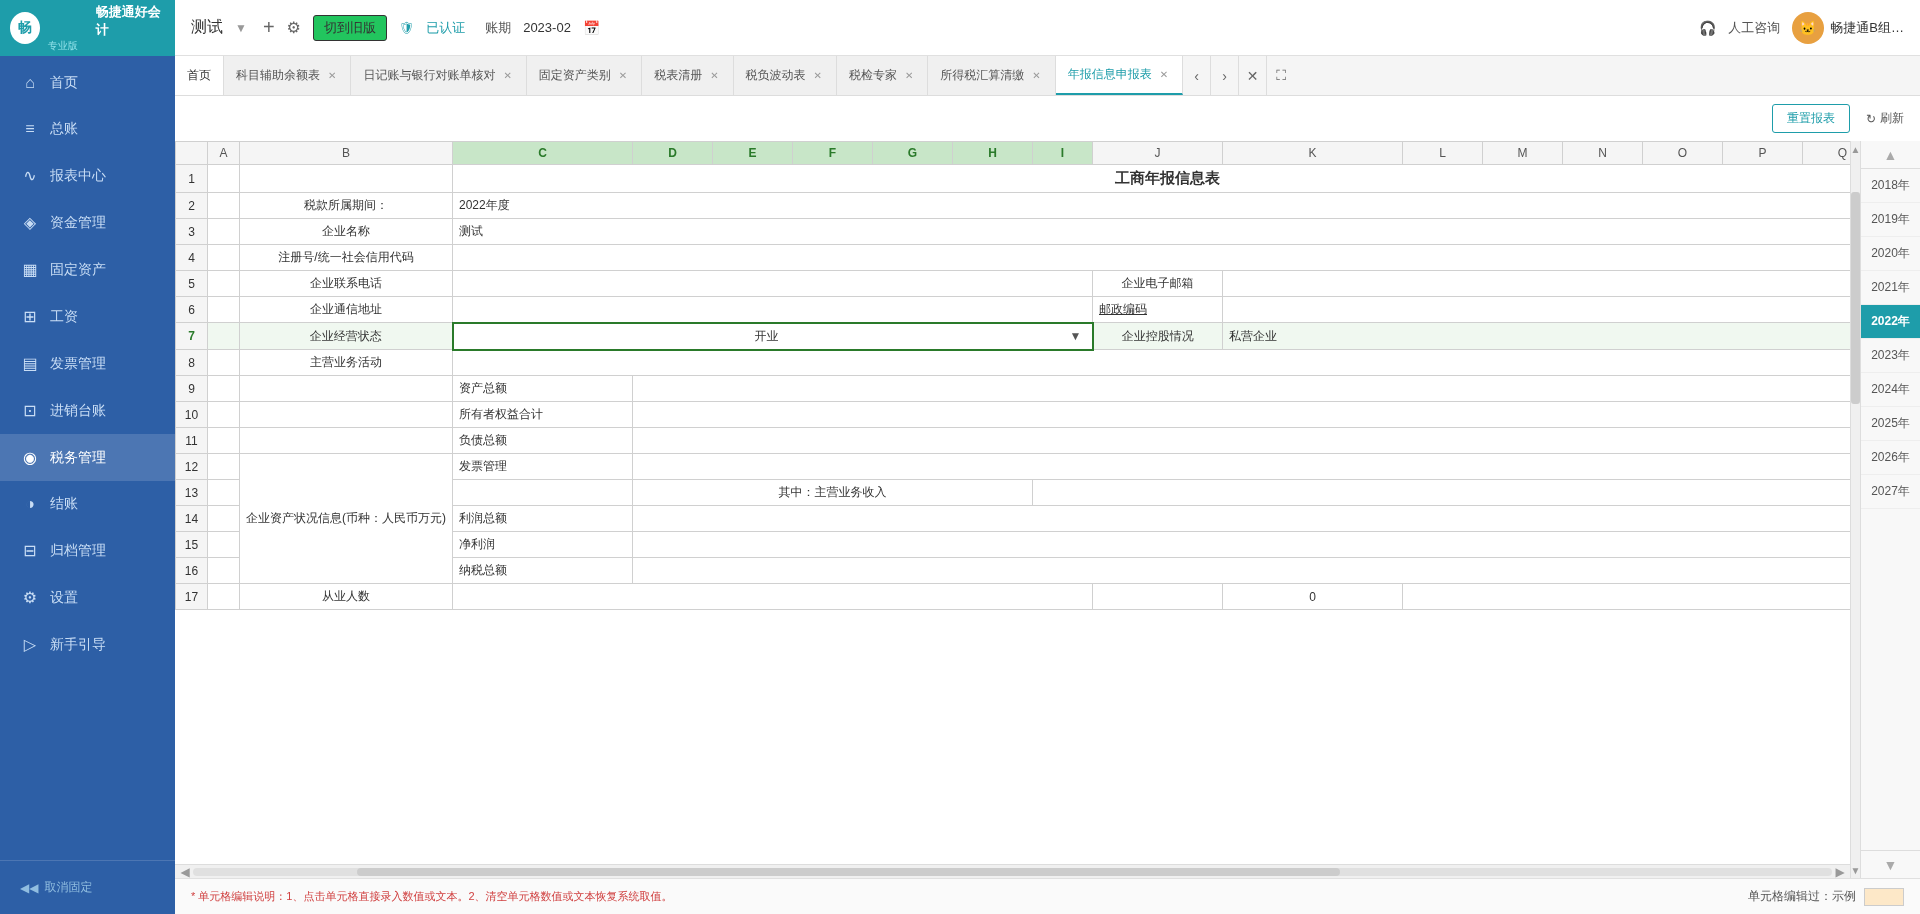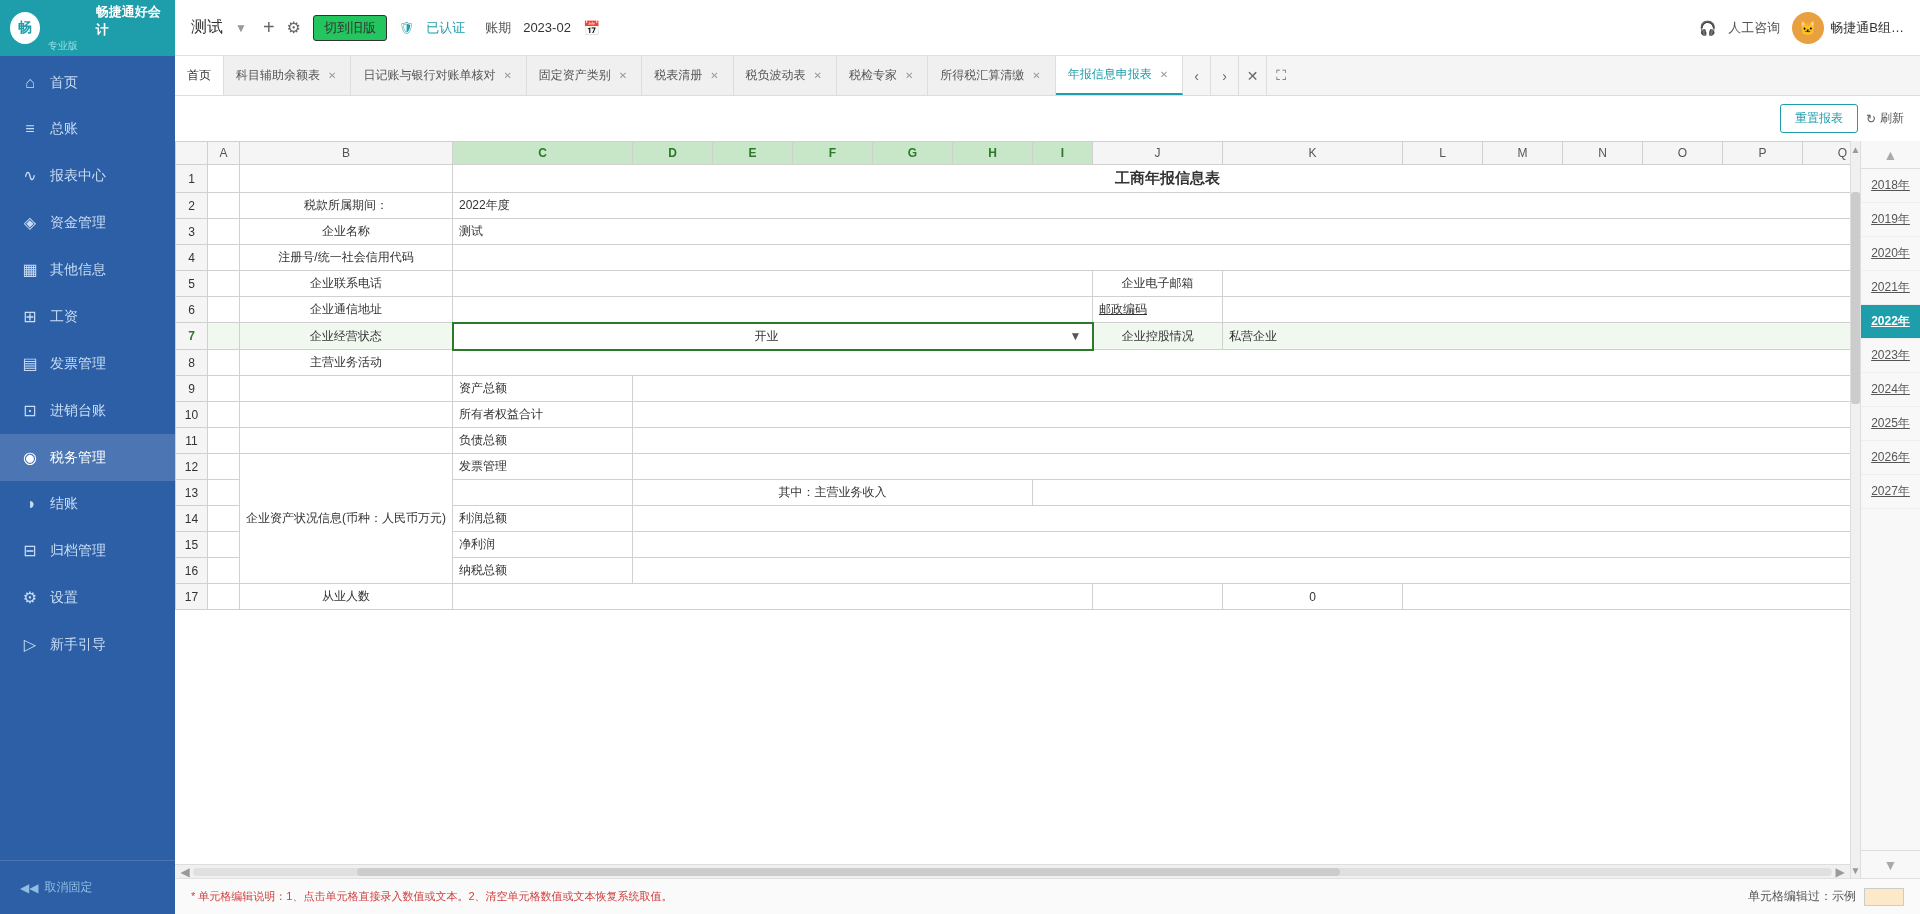--- a/index.html
+++ b/index.html
@@ -42,21 +42,21 @@
     
     
     .page-content { flex: 1; display: flex; flex-direction: column; overflow: hidden; background: white; }
     
     
     .inner-tabbar { display: flex; padding: 10px 16px 0; border-bottom: 1px solid #ddd; gap: 0; align-items: flex-end; flex-shrink: 0; }
     .inner-tab { padding: 7px 16px; font-size: 13px; color: #555; cursor: pointer; border: 1px solid transparent; border-bottom: none; border-radius: 3px 3px 0 0; }
     .inner-tab.active { color: #1e9daa; border-color: #ddd; background: white; border-bottom: 1px solid white; margin-bottom: -1px; }
     
     
-    .toolbar { display: flex; justify-content: flex-end; align-items: center; padding: 8px 16px; gap: 8px; flex-shrink: 0; }
+    .toolbar { display: flex; justify-content: flex-end; align-items: center; padding: 8px 16px; gap: 16px; flex-shrink: 0; }
     .btn-reset { border: 1.5px solid #1e9daa; color: #1e9daa; background: white; padding: 5px 14px; border-radius: 3px; cursor: pointer; font-size: 12px; }
     .btn-refresh { border: none; background: none; color: #555; font-size: 12px; cursor: pointer; display: flex; align-items: center; gap: 4px; }
     
     
     .spreadsheet-wrapper { flex: 1; display: flex; overflow: hidden; }
     .spreadsheet-main { flex: 1; overflow: hidden; display: flex; flex-direction: column; }
     
     
     .grid-container { flex: 1; overflow: auto; position: relative; }
     .grid-container::-webkit-scrollbar { width: 8px; height: 8px; }
@@ -66,21 +66,21 @@
     table.spreadsheet { border-collapse: collapse; table-layout: fixed; width: max-content; }
     table.spreadsheet th, table.spreadsheet td { border: 1px solid #d0d0d0; font-size: 12px; padding: 4px 6px; white-space: nowrap; overflow: hidden; }
     table.spreadsheet th { background: #f5f5f5; color: #555; text-align: center; font-weight: normal; }
     table.spreadsheet td { background: white; color: #333; text-align: left; }
     .row-header { background: #f5f5f5 !important; color: #555; text-align: center !important; width: 32px; }
     .col-header { height: 22px; }
     
     
     .year-panel { width: 60px; border-left: 1px solid #ddd; display: flex; flex-direction: column; background: #f8f8f8; flex-shrink: 0; overflow: hidden; }
     .year-nav-btn { width: 100%; height: 28px; display: flex; align-items: center; justify-content: center; cursor: pointer; color: #aaa; font-size: 14px; border-bottom: 1px solid #ddd; }
-    .year-item { width: 100%; padding: 8px 4px; text-align: center; font-size: 12px; color: #555; cursor: pointer; border-bottom: 1px solid #eee; text-decoration: underline; }
+    .year-item { width: 100%; padding: 8px 4px; text-align: center; font-size: 12px; color: #555; cursor: pointer; border-bottom: 1px solid #eee; }
     .year-item.active { background: #1e9daa; color: white; font-weight: bold; }
     .year-nav-bottom { width: 100%; height: 28px; display: flex; align-items: center; justify-content: center; cursor: pointer; color: #aaa; font-size: 14px; border-top: 1px solid #ddd; margin-top: auto; }
     
     
     .h-scroll-bar { height: 14px; background: #f0f0f0; border-top: 1px solid #ddd; display: flex; align-items: center; padding: 0 2px; }
     .h-scroll-track { flex: 1; height: 8px; background: #e0e0e0; border-radius: 4px; position: relative; }
     .h-scroll-thumb { width: 60%; height: 8px; background: #ccc; border-radius: 4px; position: absolute; left: 10%; }
     
     
     .status-bar { height: 36px; border-top: 1px solid #e0e0e0; display: flex; align-items: center; padding: 0 16px; background: #fafafa; flex-shrink: 0; }
@@ -120,21 +120,21 @@
       <div class="nav-item">
         <span class="nav-icon">∿</span>
         <span>报表中心</span>
       </div>
       <div class="nav-item">
         <span class="nav-icon">◈</span>
         <span>资金管理</span>
       </div>
       <div class="nav-item">
         <span class="nav-icon">▦</span>
-        <span>其他信息</span>
+        <span>固定资产</span>
       </div>
       <div class="nav-item">
         <span class="nav-icon">⊞</span>
         <span>工资</span>
       </div>
       <div class="nav-item">
         <span class="nav-icon">▤</span>
         <span>发票管理</span>
       </div>
       <div class="nav-item">

